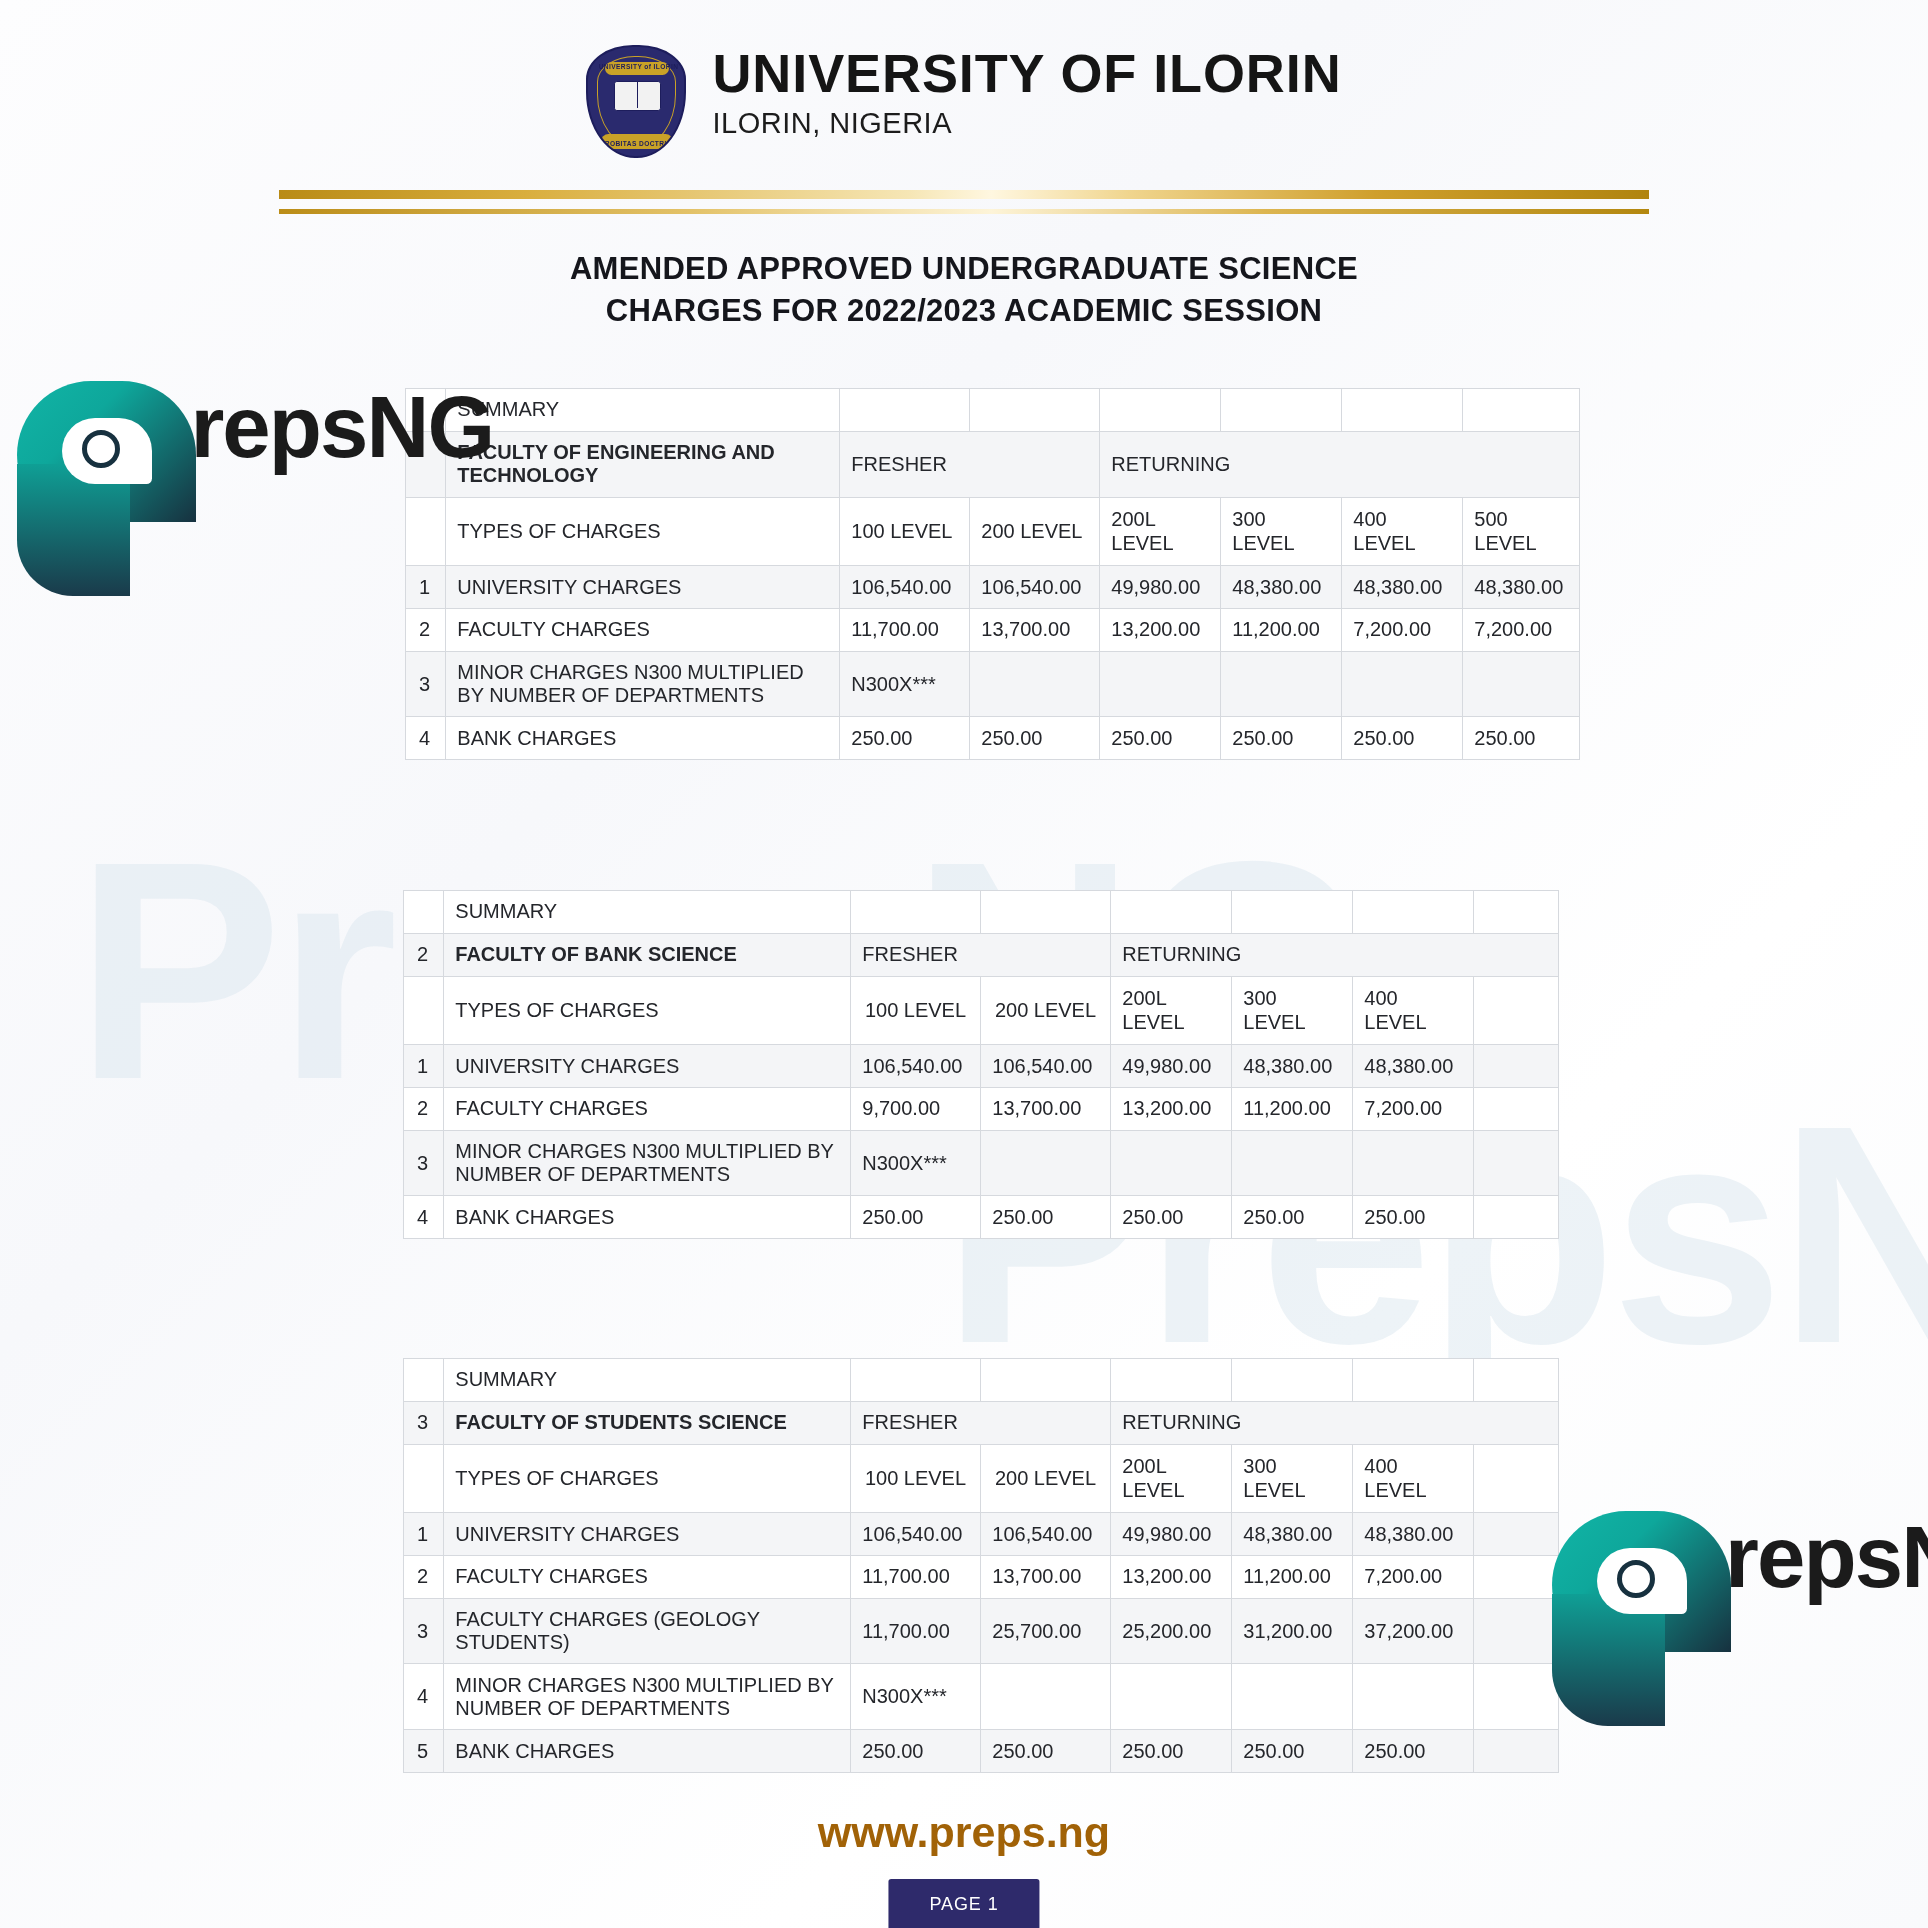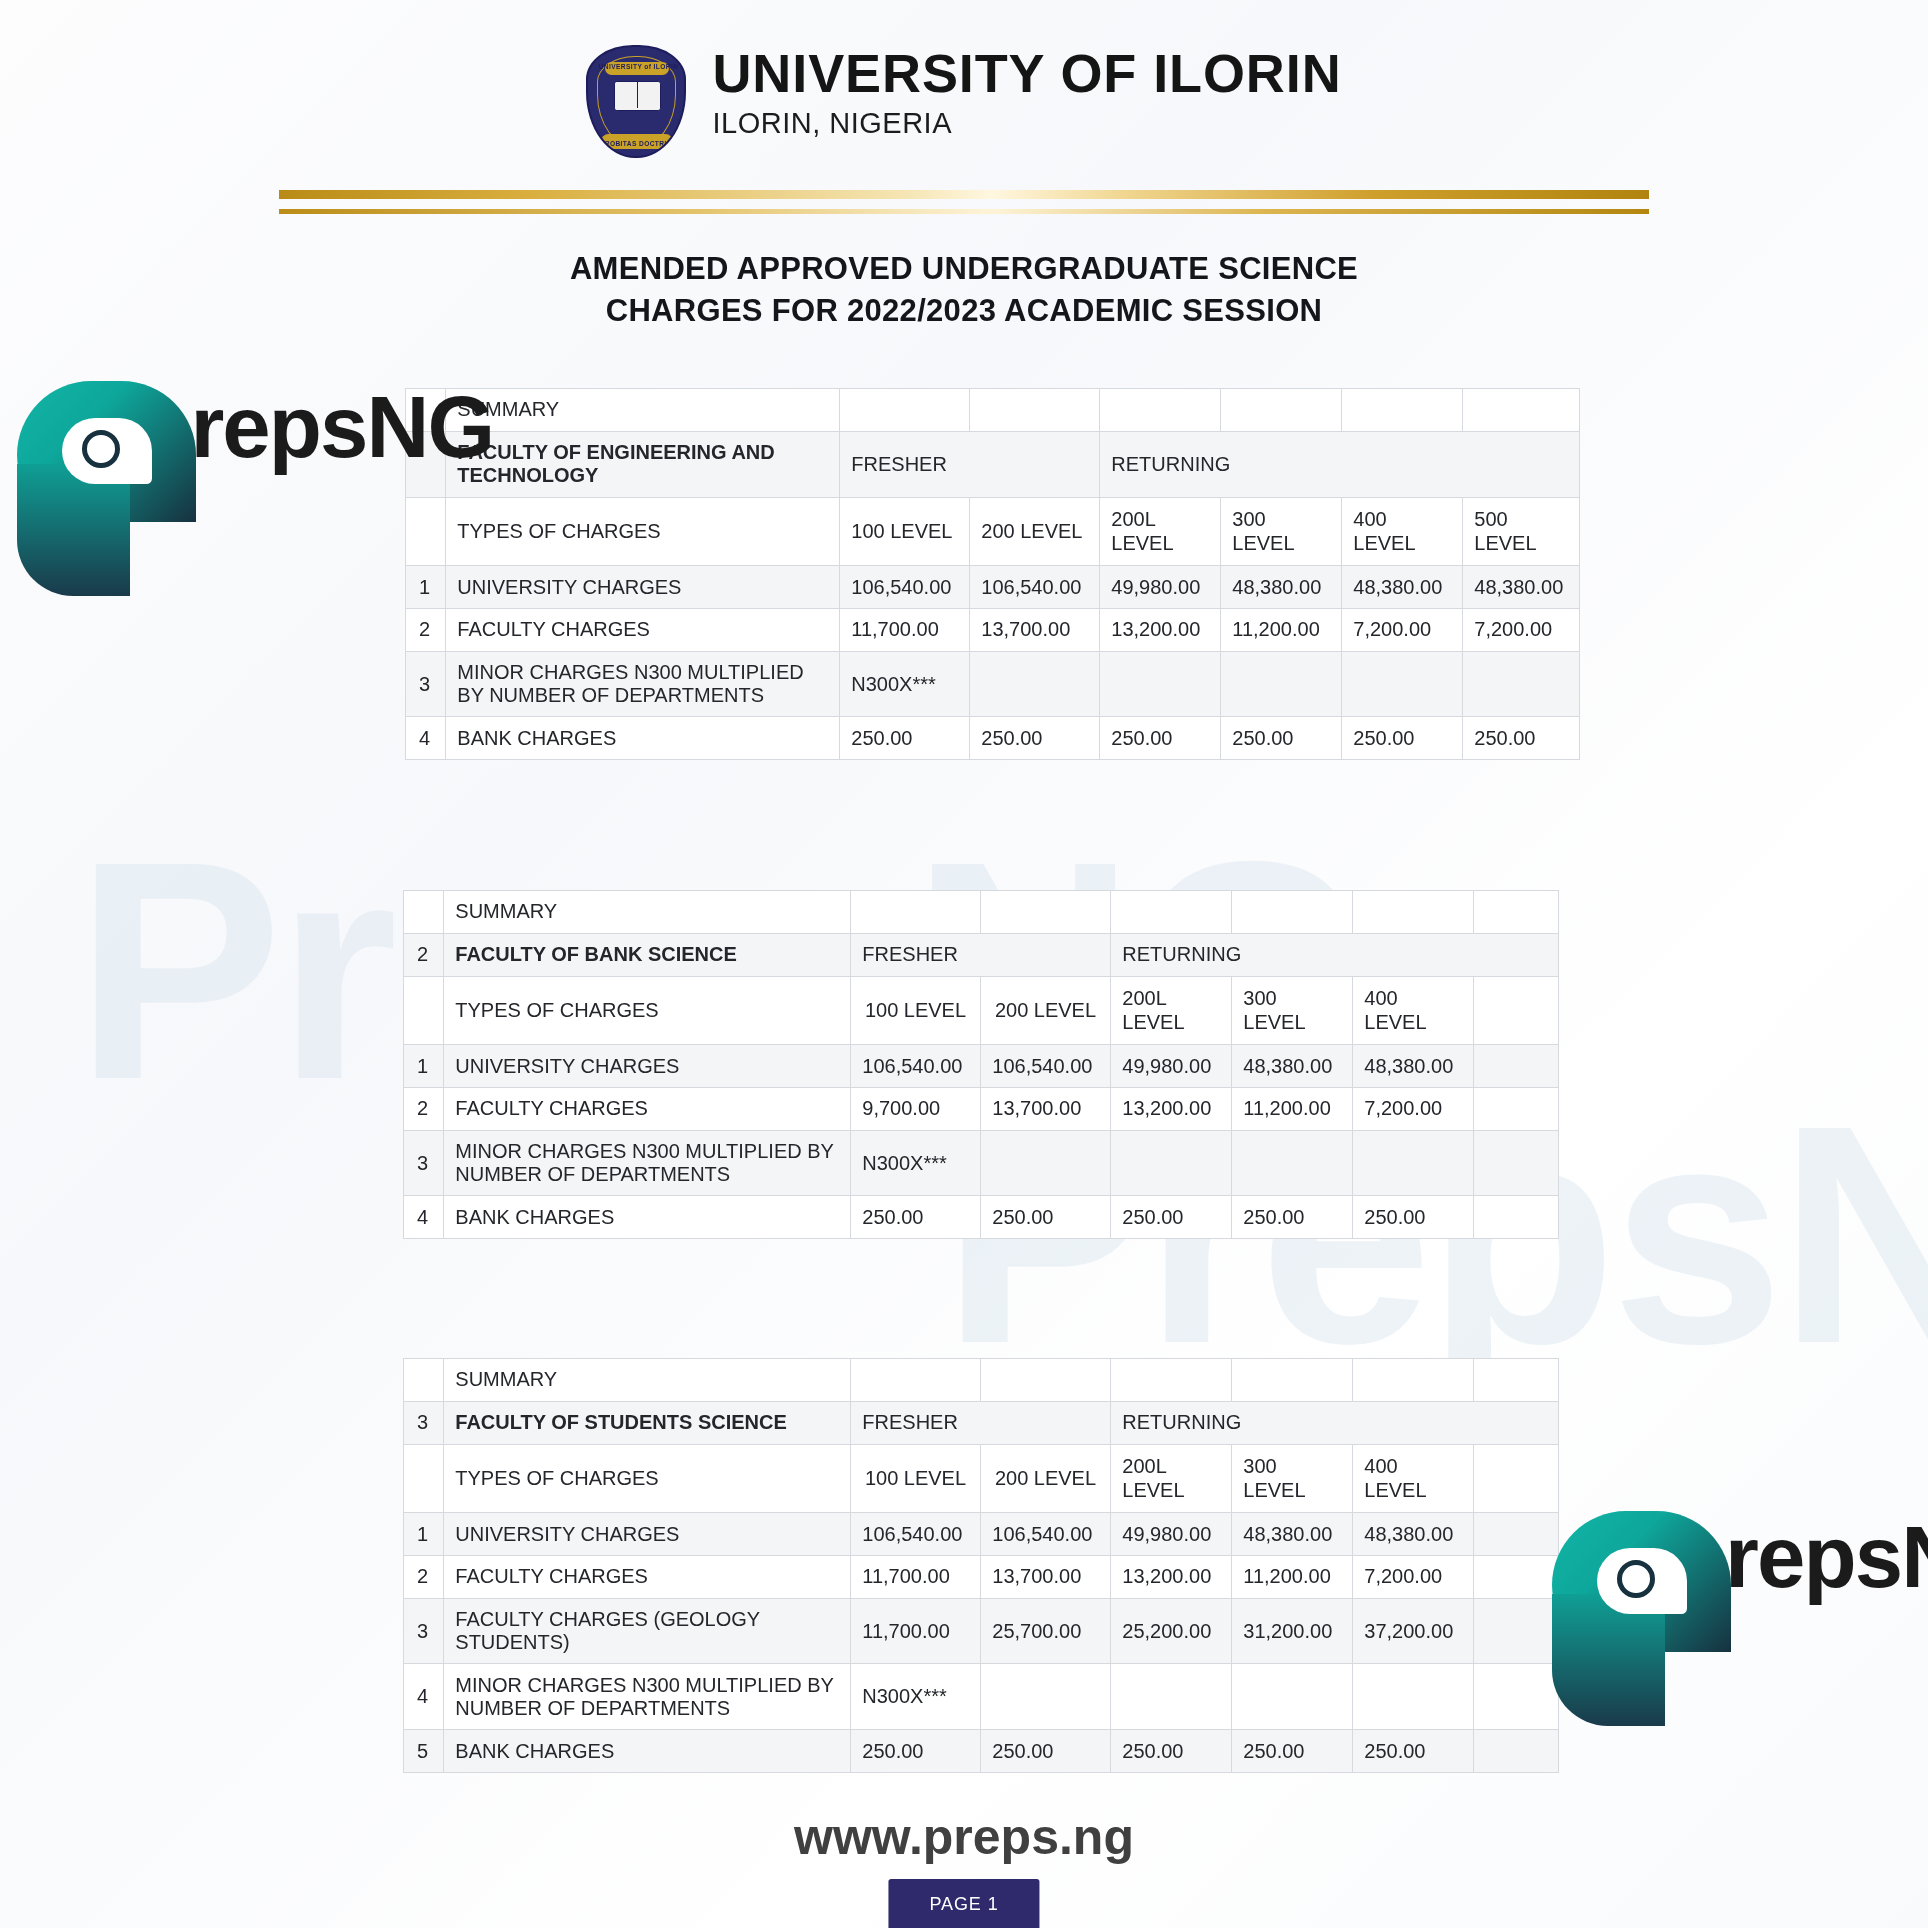--- a/index.html
+++ b/index.html
@@ -140,21 +140,21 @@
   }
   .swoosh .dot {
     position:absolute; left:73px; top:53px; width:38px; height:38px;
     background:#ffffff; border:5.6px solid #17313f; border-radius:50%;
   }
   .logo-row { display:flex; align-items:flex-start; }
 
   
   .site {
     position:absolute; left:0; right:0; top:1808px; text-align:center;
-    font-size:50px; font-weight:700; color:#404040; letter-spacing:0px;
+    font-size:43px; font-weight:700; color:#a16207; letter-spacing:0px;
   }
   .page-badge {
     position:absolute; left:50%; transform:translateX(-50%); top:1879px;
     background:#2e2a6b; color:#ffffff; font-size:18px; letter-spacing:0.9px;
     padding:15px 41px; border-radius:2.8px;
   }
 </style>
 </head>
 <body>
 

